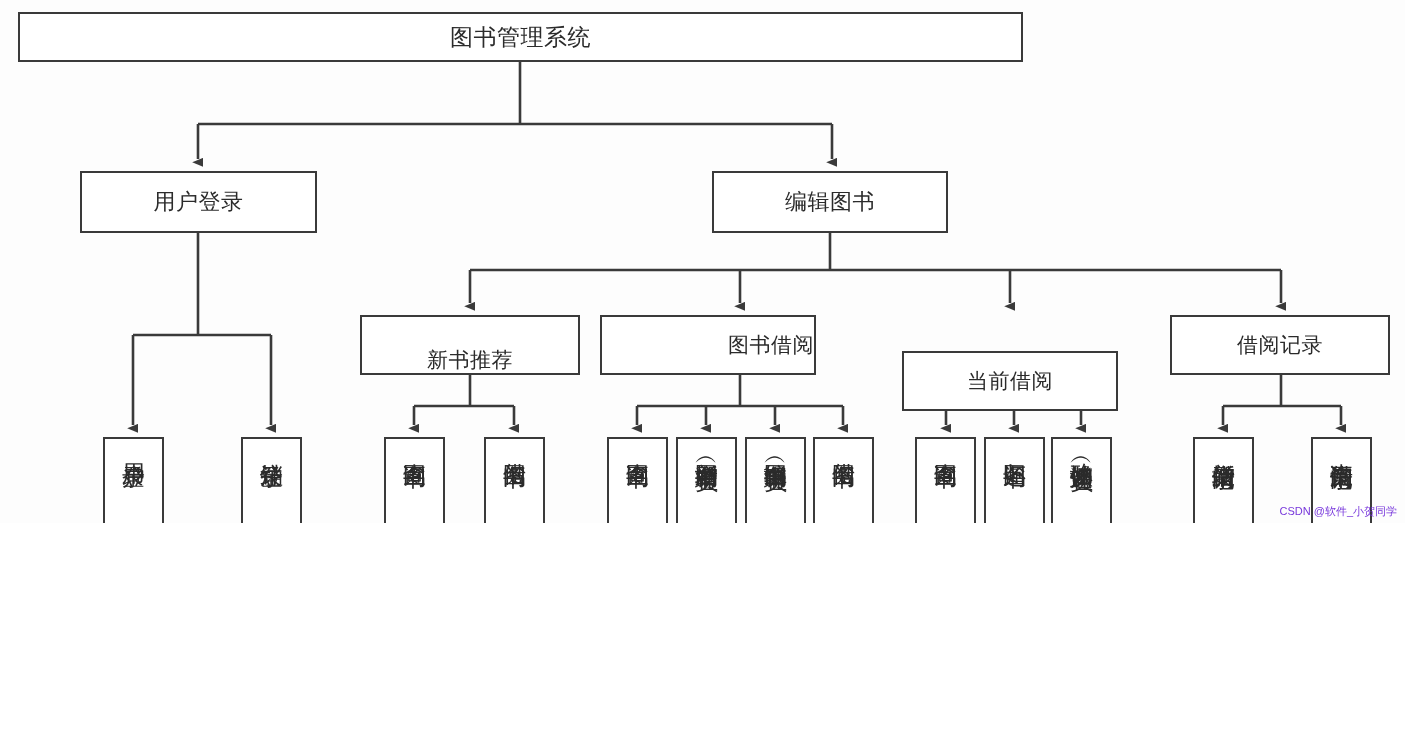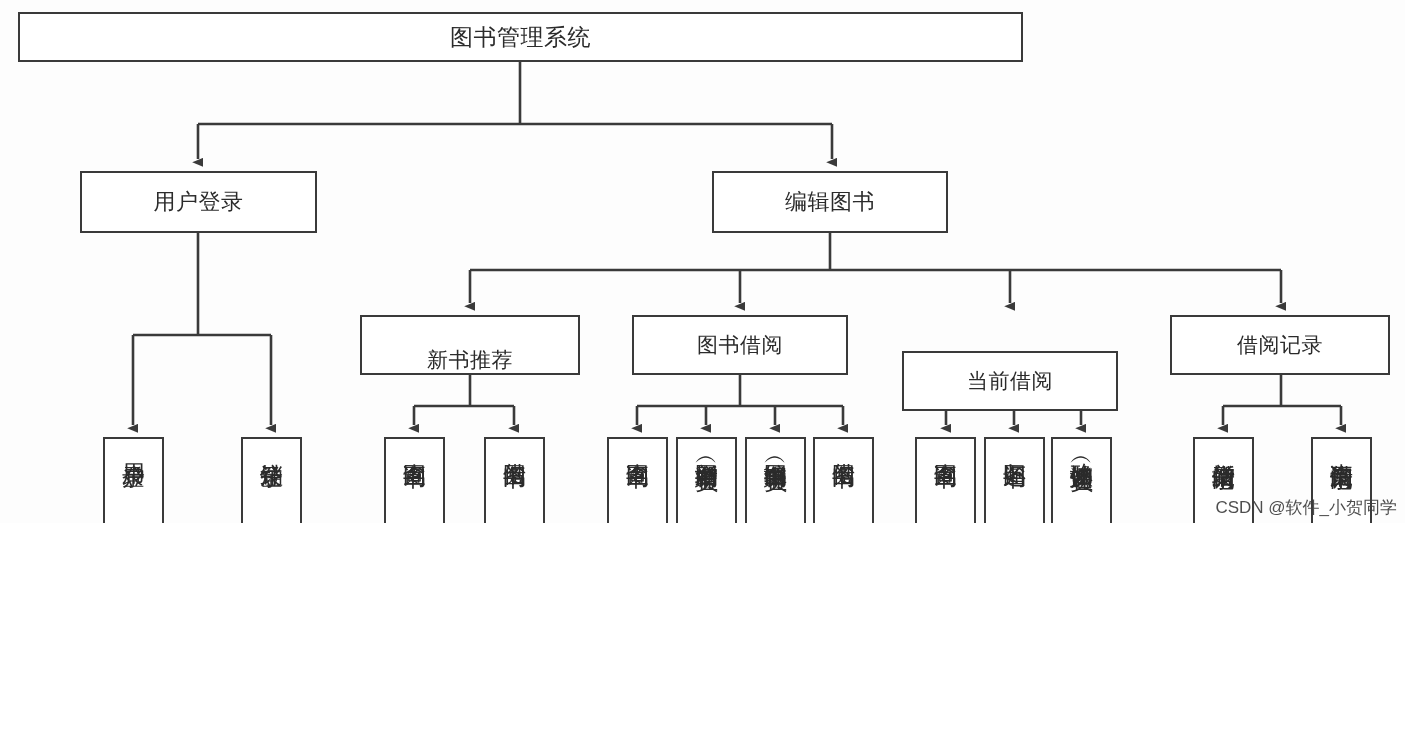--- a/index.html
+++ b/index.html
@@ -59,22 +59,22 @@
     text-orientation: upright;
     font-size: 23px;
     line-height: 1.08;
     letter-spacing: 1px;
     white-space: nowrap;
   }
   .watermark {
     position: absolute;
     right: 8px;
     bottom: 4px;
-    font-size: 17px;
-    color: #404040;
+    font-size: 11px;
+    color: #6d28d9;
     white-space: nowrap;
     opacity: 0.92;
   }
 </style>
 </head>
 <body>
 
 <div id="diagram">
 
   <svg id="wires" viewBox="0 0 1405 747" xmlns="http://www.w3.org/2000/svg">
@@ -134,21 +134,21 @@
   <div class="node node-l1" style="left:80px; top:171px; width:237px; height:62px;">
     <span class="label">用户登录</span>
   </div>
   <div class="node node-l1" style="left:712px; top:171px; width:236px; height:62px;">
     <span class="label">编辑图书</span>
   </div>
 
   <div class="node node-l2" style="left:360px; top:315px; width:220px; height:60px;align-items:flex-end;">
     <span class="label">新书推荐</span>
   </div>
-  <div class="node node-l2" style="left:632px; top:315px; width:216px; height:60px;">
+  <div class="node node-l2" style="left:600px; top:315px; width:216px; height:60px;justify-content:flex-end;">
     <span class="label">图书借阅</span>
   </div>
   <div class="node node-l2" style="left:902px; top:315px; width:216px; height:60px;margin-top:36px;">
     <span class="label">当前借阅</span>
   </div>
   <div class="node node-l2" style="left:1170px; top:315px; width:220px; height:60px;">
     <span class="label">借阅记录</span>
   </div>
 
   <div class="node node-leaf" style="left:103px; top:437px; width:61px; height:296px;">

